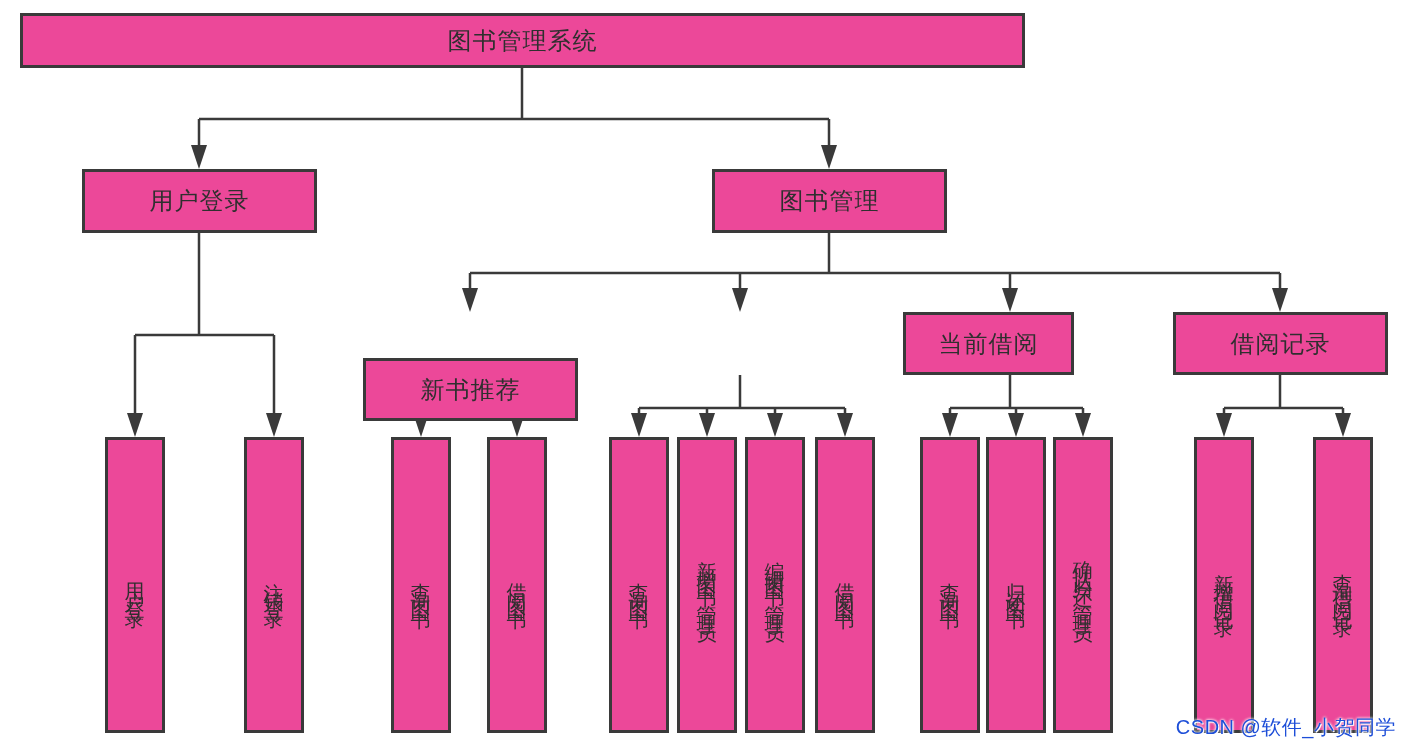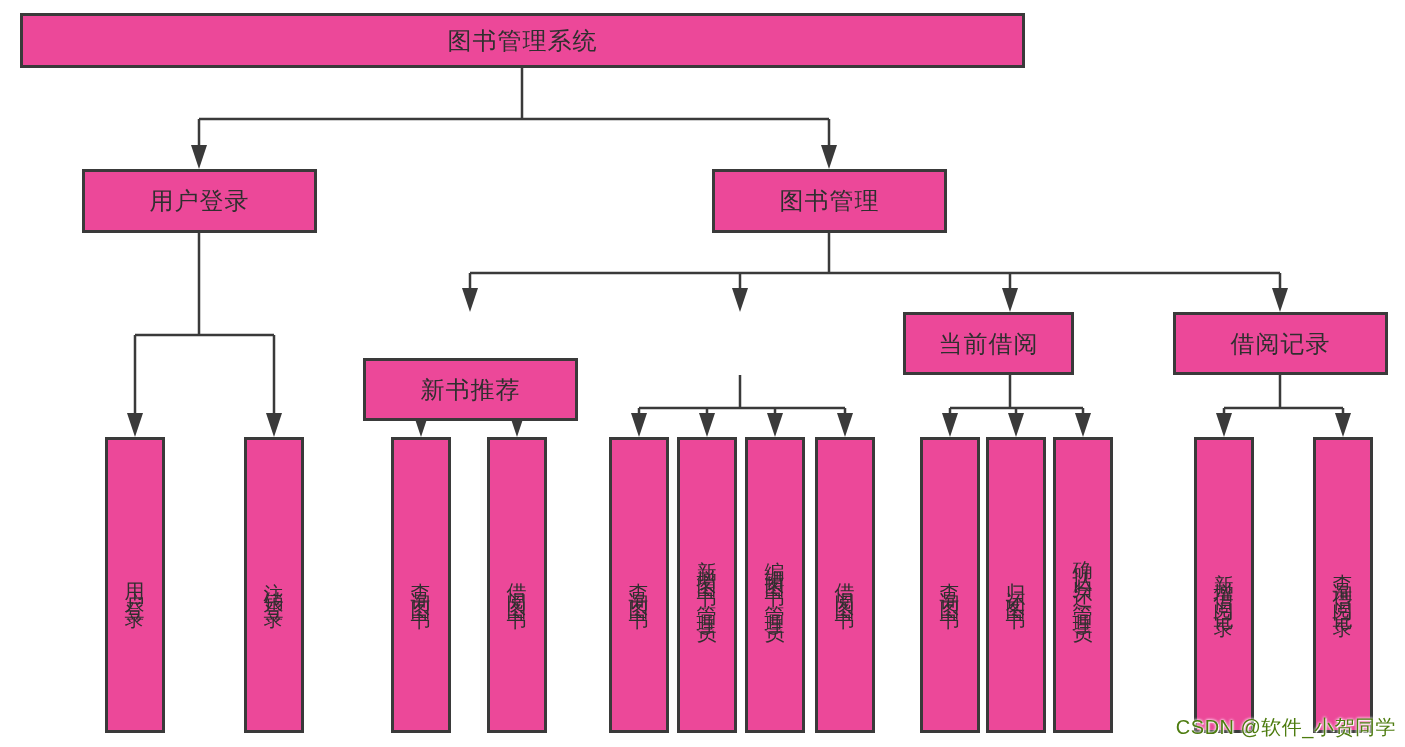--- a/index.html
+++ b/index.html
@@ -46,21 +46,21 @@
     line-height: 1;
     white-space: nowrap;
   }
   .watermark {
     position: absolute;
     right: 9px;
     bottom: 6px;
     z-index: 3;
     font-size: 20px;
     letter-spacing: 0.5px;
-    color: #4d7c0f;
+    color: #1d4ed8;
     text-shadow: 0 0 3px #ffffff, 0 0 3px #ffffff, 1px 1px 0 #ffffff;
     white-space: nowrap;
   }
 </style>
 </head>
 <body>
 
 <div class="canvas">
 
   <svg class="connectors" width="1405" height="747" viewBox="0 0 1405 747">

